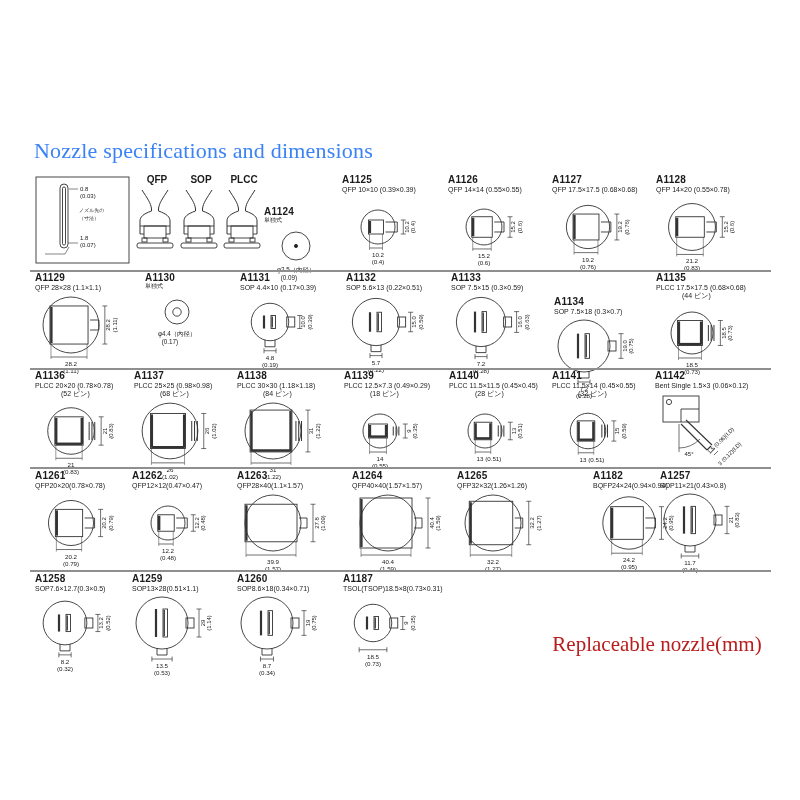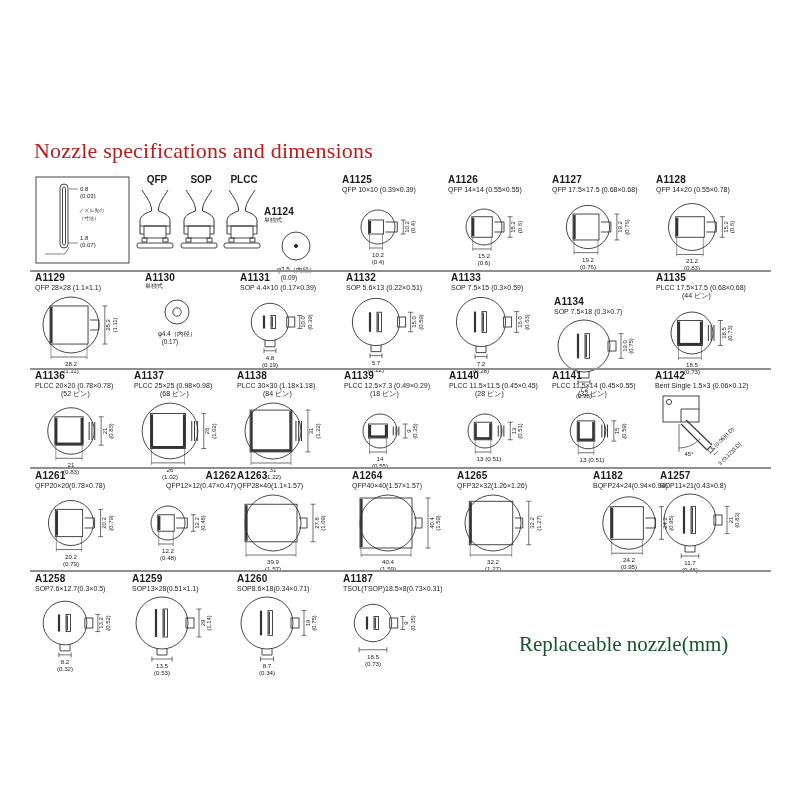--- a/index.html
+++ b/index.html
@@ -1,21 +1,21 @@
 <!DOCTYPE html>
 <html><head>
 <meta charset="utf-8">
 <style>
   html,body{margin:0;padding:0;background:#ffffff;}
   body{width:800px;height:800px;overflow:hidden;font-family:"Liberation Sans",sans-serif;}
   .page{position:relative;width:800px;height:800px;background:#fff;color:#1b1b1b;}
   .title{position:absolute;left:34px;top:138px;margin:0;font-family:"Liberation Serif",serif;
-         font-weight:400;font-size:22px;color:#b91c1c;letter-spacing:.2px;}
-  .footer{position:absolute;left:519px;top:632px;width:238px;text-align:left;
-          font-family:"Liberation Serif",serif;font-size:21px;color:#14532d;}
+         font-weight:400;font-size:22px;color:#3b82f6;letter-spacing:.2px;}
+  .footer{position:absolute;left:538px;top:632px;width:238px;text-align:center;
+          font-family:"Liberation Serif",serif;font-size:21px;color:#b91c1c;}
   .cell{position:absolute;width:104px;}
   .cell.narrow{width:46px;}
   .model{font-weight:bold;font-size:10px;line-height:11px;letter-spacing:.2px;}
   .sub{font-size:6px;line-height:7px;color:#333;}
   .spec{font-size:7px;line-height:9px;white-space:nowrap;}
   .pins{font-size:7px;line-height:8px;margin-left:26px;white-space:nowrap;}
   .ptype{font-weight:bold;font-size:10px;line-height:12px;text-align:center;}
   .sep{position:absolute;left:30px;width:741px;height:1.5px;background:#8f8f8f;}
   svg{display:block;margin-top:2px;overflow:visible;}
   svg line,svg rect,svg circle,svg path{stroke:#333;fill:none;}
@@ -523,21 +523,21 @@
           <line x1="63.084008" y1="44.635000000000005" x2="68.084008" y2="44.635000000000005" stroke-width="0.7"></line>
           <text x="71.084008" y="31" font-size="6" text-anchor="middle" transform="rotate(-90 71.084008 31)">20.2</text>
           <text x="77.584008" y="31" font-size="6" text-anchor="middle" transform="rotate(-90 77.584008 31)">(0.79)</text>
           <line x1="21.365000000000002" y1="44.635000000000005" x2="21.365000000000002" y2="59.5436" stroke-width="0.5"></line>
           <line x1="46.635000000000005" y1="44.635000000000005" x2="46.635000000000005" y2="59.5436" stroke-width="0.5"></line>
           <line x1="21.365000000000002" y1="57.5436" x2="46.635000000000005" y2="57.5436" stroke-width="0.7"></line>
           <text x="36" y="66.5436" font-size="6.2" text-anchor="middle">20.2</text>
           <text x="36" y="73.5436" font-size="6.2" text-anchor="middle">(0.79)</text>
         </svg>
       </div>
-      <div class="cell" style="left: 132px; top: 470px; text-align: right;">
+      <div class="cell" style="left: 132px; top: 470px;">
         <div class="model">A1262</div>
         <div class="spec">QFP12×12(0.47×0.47)</div>
         <svg width="100" height="72" viewBox="0 0 100 72">
           <circle cx="36" cy="31" r="17" stroke-width="0.9"></circle>
           <rect x="25.765" y="22.765" width="16.47" height="16.47" stroke-width="0.9"></rect>
           <line x1="27.165" y1="23.765" x2="27.165" y2="38.235" stroke-width="2.4"></line>
           <line x1="44.235" y1="26" x2="55.26" y2="26" stroke-width="0.9"></line>
           <line x1="44.235" y1="36" x2="55.26" y2="36" stroke-width="0.9"></line>
           <line x1="55.26" y1="26" x2="55.26" y2="36" stroke-width="0.9"></line>
           <line x1="61.26" y1="22.765" x2="61.26" y2="39.235" stroke-width="0.7"></line>

